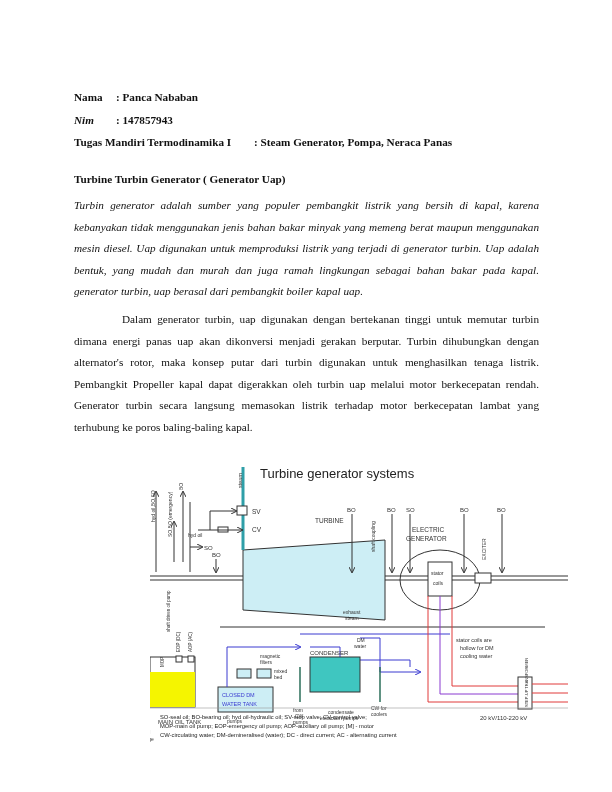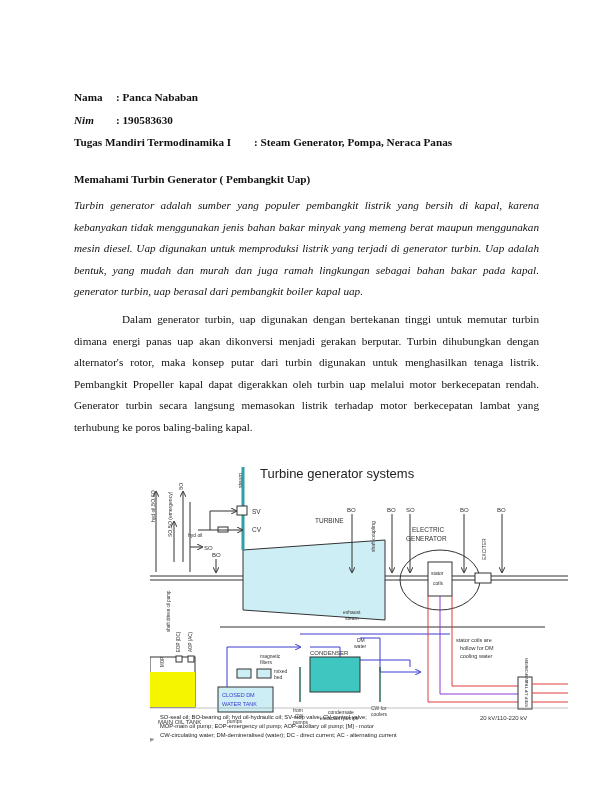--- a/index.html
+++ b/index.html
@@ -17,27 +17,27 @@
 </style>
 </head>
 <body>
 
 <div class="page">
 
   <div class="hdr" style="top:71px;">
     <span class="lbl" style="width:42px;">Nama</span><span>: Panca Nababan</span>
   </div>
   <div class="hdr" style="top:94px;">
-    <span class="lbl" style="width:42px;font-style:italic;">Nim</span><span>: 190583630</span>
+    <span class="lbl" style="width:42px;font-style:italic;">Nim</span><span>: 147857943</span>
   </div>
   <div class="hdr" style="top:116px;">
     <span class="lbl" style="width:180px;">Tugas Mandiri Termodinamika I</span><span>: Steam Generator, Pompa, Neraca Panas</span>
   </div>
 
-  <div class="heading">Memahami Turbin Generator ( Pembangkit Uap)</div>
+  <div class="heading">Turbine Turbin Generator ( Generator Uap)</div>
 
   <div class="para p1">Turbin generator adalah sumber yang populer pembangkit listrik yang bersih di kapal, karena kebanyakan tidak menggunakan jenis bahan bakar minyak yang memeng berat maupun menggunakan mesin diesel. Uap digunakan untuk memproduksi listrik yang terjadi di generator turbin. Uap adalah bentuk, yang mudah dan murah dan juga ramah lingkungan sebagai bahan bakar pada kapal. generator turbin, uap  berasal dari pembangkit boiler kapal uap.</div>
   <div class="para p2">Dalam generator turbin, uap digunakan dengan bertekanan tinggi untuk memutar turbin dimana energi panas uap akan dikonversi menjadi gerakan berputar. Turbin dihubungkan dengan alternator's rotor, maka konsep putar dari turbin digunakan untuk menghasilkan tenaga listrik. Pembangkit Propeller kapal dapat digerakkan oleh turbin uap melalui motor berkecepatan rendah. Generator turbin secara langsung memasokan listrik terhadap motor berkecepatan lambat yang terhubung ke poros baling-baling kapal.</div>
 
   <div class="diagram">
     <svg width="418" height="292" viewBox="0 0 418 292" xmlns="http://www.w3.org/2000/svg">
       <defs>
         <marker id="ar" markerWidth="6" markerHeight="6" refX="5" refY="3" orient="auto">
           <path d="M0,0 L6,3 L0,6" fill="none" stroke="#333" stroke-width="1"></path>
         </marker>

